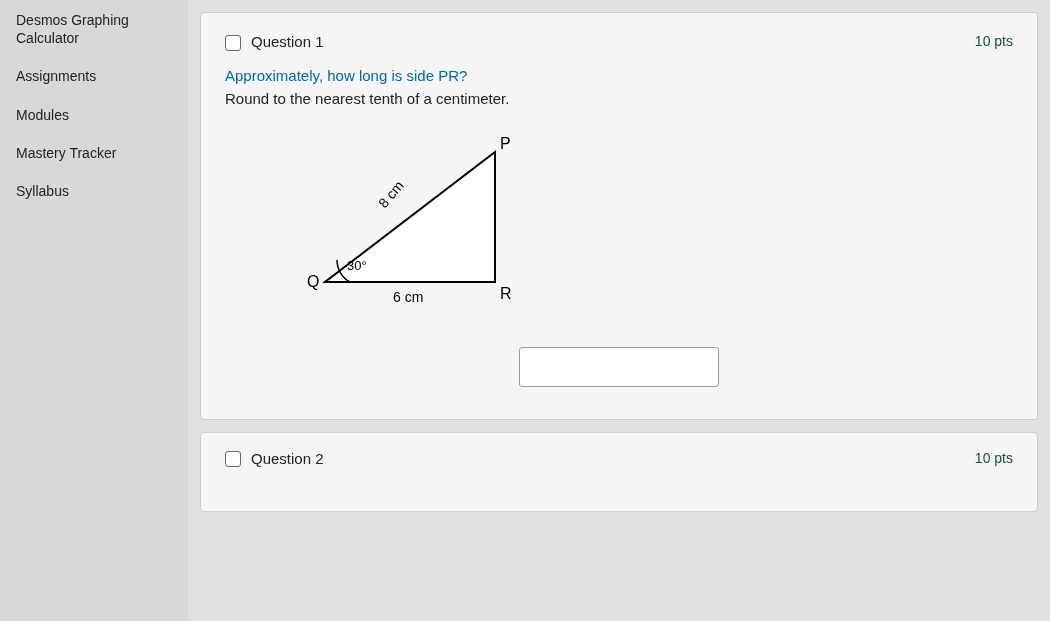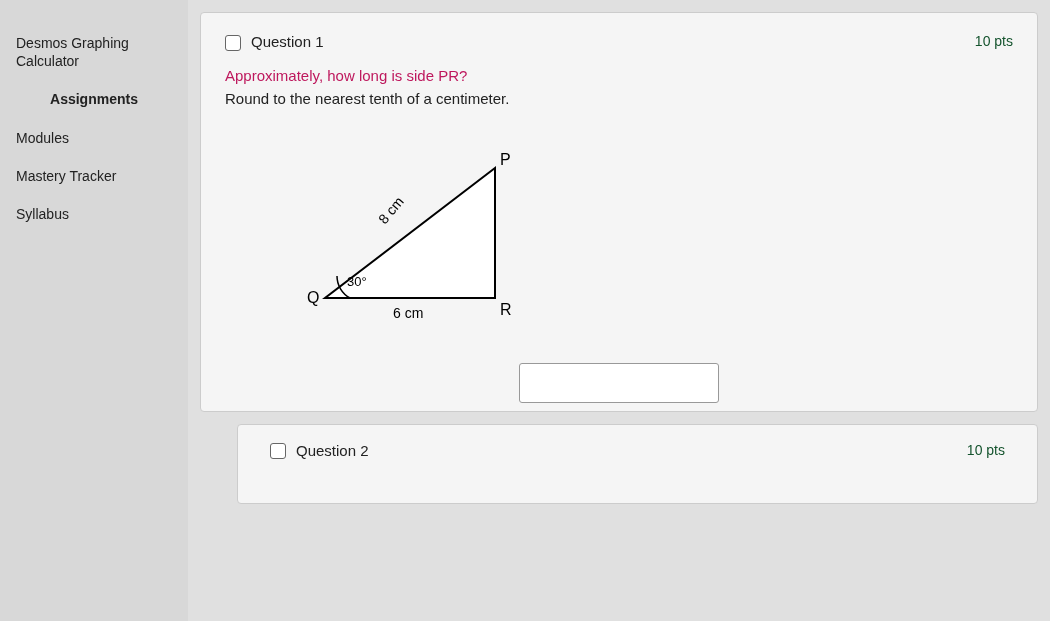--- a/index.html
+++ b/index.html
@@ -10,55 +10,54 @@
       height: 621px;
       width: 1050px;
       overflow: hidden;
     }
 
     
     .sidebar {
       width: 188px;
       min-width: 188px;
       background: #d8d8d8;
-      padding: 24px 0;
+      padding: 1px 0;
       display: flex;
       flex-direction: column;
       gap: 0;
       height: 100%;
     }
     .sidebar-item {
       padding: 10px 16px;
       font-size: 14px;
       color: #222;
       cursor: pointer;
       line-height: 1.3;
     }
     .sidebar-item.active {
-      font-weight: 700;
-      text-align: center;
+      font-weight: 400;
     }
 
     
     .main {
       flex: 1;
       background: #e0e0e0;
       display: flex;
       flex-direction: column;
       padding: 12px;
       gap: 12px;
       overflow-y: auto;
     }
 
     
     .question-card {
       background: #f5f5f5;
       border: 1px solid #ccc;
       border-radius: 4px;
-      padding: 20px 24px 8px 24px;
+      padding: 20px 24px 32px 24px;
       display: flex;
       flex-direction: column;
       gap: 8px;
     }
 
     .question-header {
       display: flex;
       align-items: flex-start;
       gap: 10px;
     }
@@ -85,28 +84,27 @@
       color: #14532d;
       font-weight: 400;
     }
 
     .question-body {
       padding: 8px 0 0 0;
     }
 
     .question-text {
       font-size: 15px;
-      color: #be185d;
+      color: #0369a1;
       margin-bottom: 6px;
     }
 
     .question-subtext {
       font-size: 15px;
       color: #222;
-      margin-bottom: 16px;
     }
 
     
     .diagram-container {
       display: flex;
       justify-content: flex-start;
       margin-left: 40px;
       margin-bottom: 20px;
     }
 
@@ -133,26 +131,25 @@
       padding: 0 8px;
       text-align: center;
       cursor: text;
     }
 
     
     .question-card-2 {
       background: #f5f5f5;
       border: 1px solid #ccc;
       border-radius: 4px;
-      padding: 16px 32px;
+      padding: 16px 24px;
       display: flex;
       flex-direction: column;
       gap: 8px;
       min-height: 80px;
-      margin-left: 37px;
     }
 
     .question-header-2 {
       display: flex;
       align-items: center;
       gap: 10px;
     }
   </style>
 </head>
 <body>

